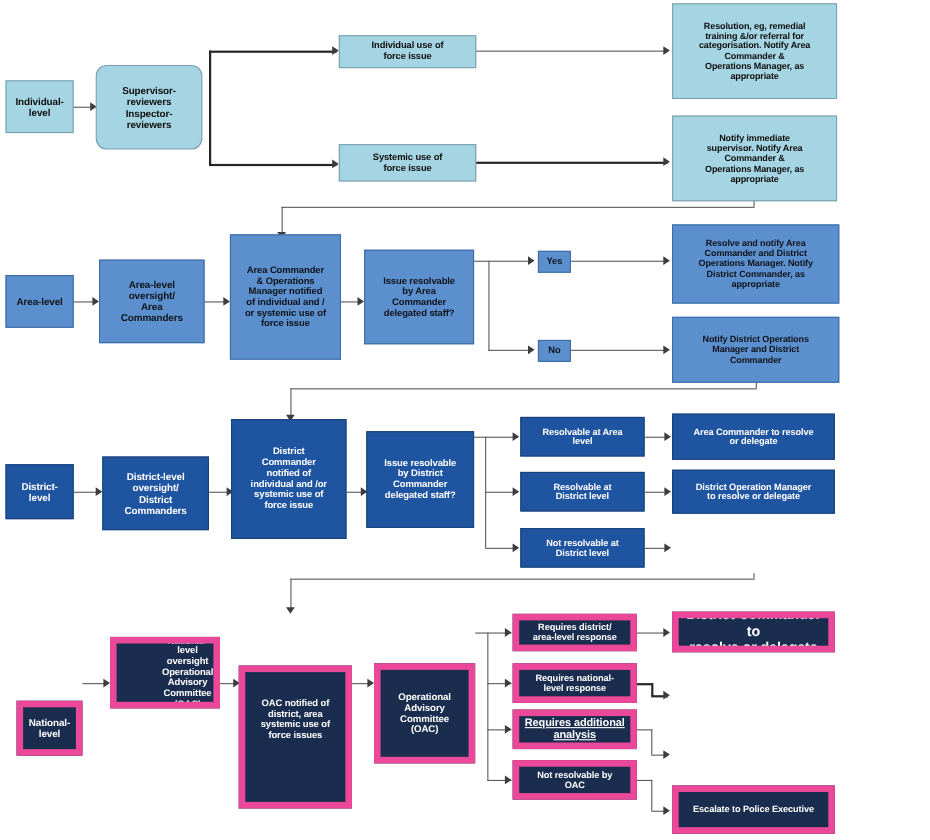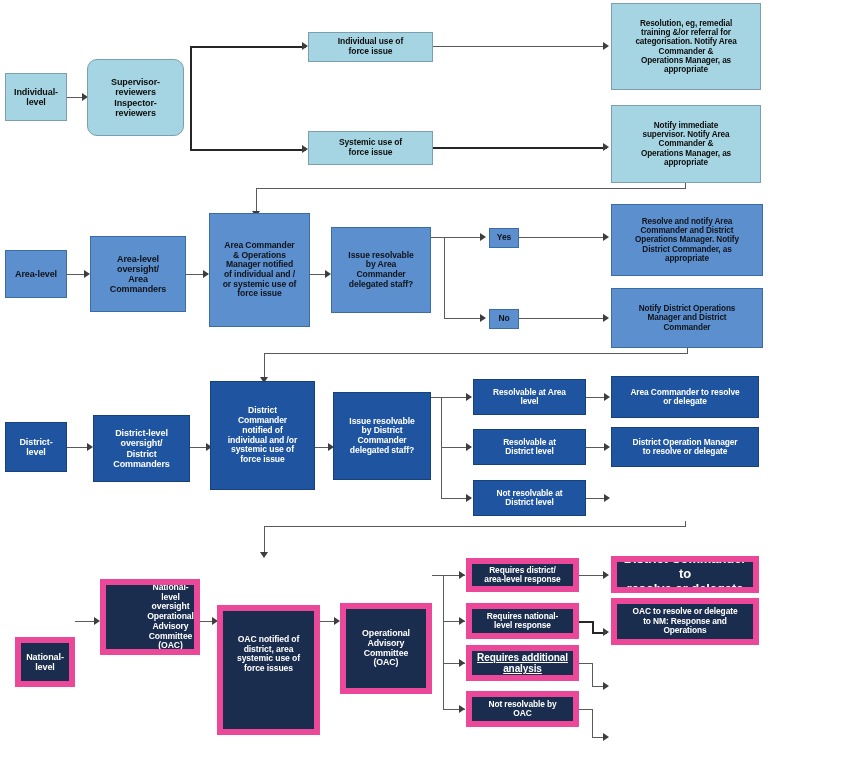--- a/index.html
+++ b/index.html
@@ -257,21 +257,21 @@
   <div class="hline" style="left:264px; top:526px; width:422px;"></div>
   <div class="vline" style="left:264px; top:526px; height:28px;"></div>
   <div class="arrow down" style="left:260px; top:552px;"></div>
 
   <div class="node t-national" style="left:15px; top:596px; width:60px; height:50px; font-size:9px;margin-top:41px;">National-
 level</div>
 
   <div class="hline" style="left:75px; top:621px; width:23px;"></div>
   <div class="arrow" style="left:94px; top:617px;"></div>
 
-  <div class="node t-national" style="left:100px; top:579px; width:100px; height:76px; font-size:8.6px;padding-left:44px;">National-level
+  <div class="node t-national" style="left:100px; top:579px; width:100px; height:65px; font-size:8.6px;padding-left:44px;">National-level
 oversight
 Operational
 Advisory
 Committee (OAC)</div>
 
   <div class="hline" style="left:200px; top:621px; width:16px;"></div>
   <div class="arrow" style="left:212px; top:617px;"></div>
 
   <div class="node t-national" style="left:217px; top:605px; width:103px; height:130px; font-size:8.6px;
               align-items:flex-start; padding-top:24px;">OAC notified of
@@ -319,17 +319,15 @@
   <div class="hline" style="left:592px; top:686px; width:15px;"></div>
   <div class="arrow" style="left:603px; top:682px;"></div>
 
   <div class="hline" style="left:579px; top:709px; width:14px;"></div>
   <div class="vline" style="left:592px; top:709px; height:28px;"></div>
   <div class="hline" style="left:592px; top:737px; width:15px;"></div>
   <div class="arrow" style="left:603px; top:733px;"></div>
 
   <div class="node t-national" style="left:611px; top:556px; width:148px; height:37px; font-size:13px;">District Commander to
 resolve or delegate</div>
-  <div class="node t-national" style="left:611px; top:598px; width:148px; height:47px; font-size:8.4px;">OAC to resolve or delegate
-to NM: Response and
-Operations</div>
+  <div class="node t-national" style="left:611px; top:714px; width:148px; height:44px; font-size:8.4px;">Escalate to Police Executive</div>
 
 </div>
 
 </body></html>

